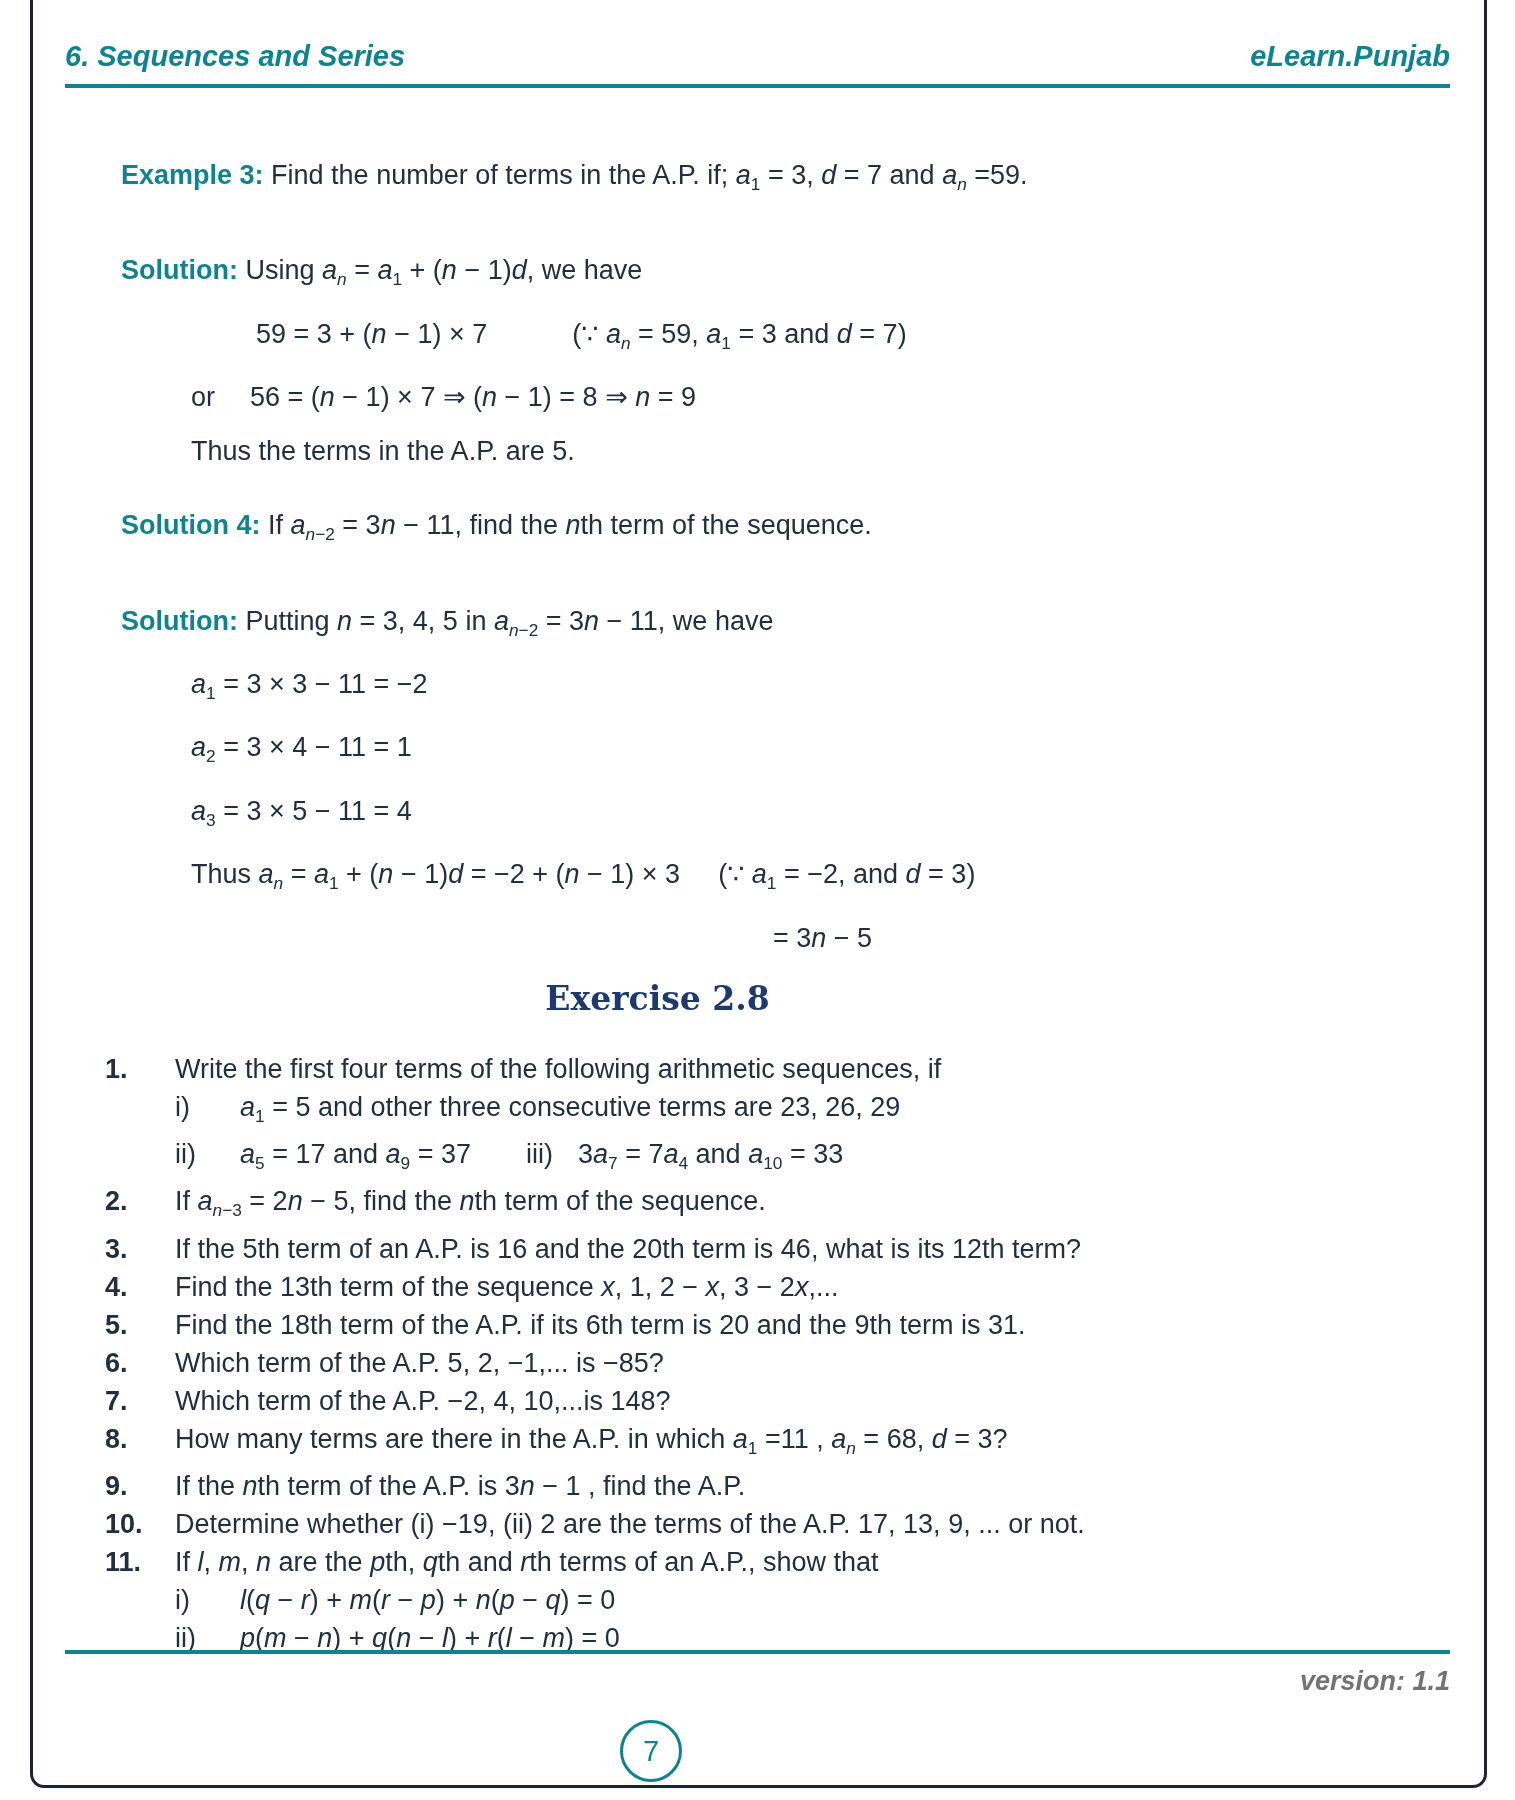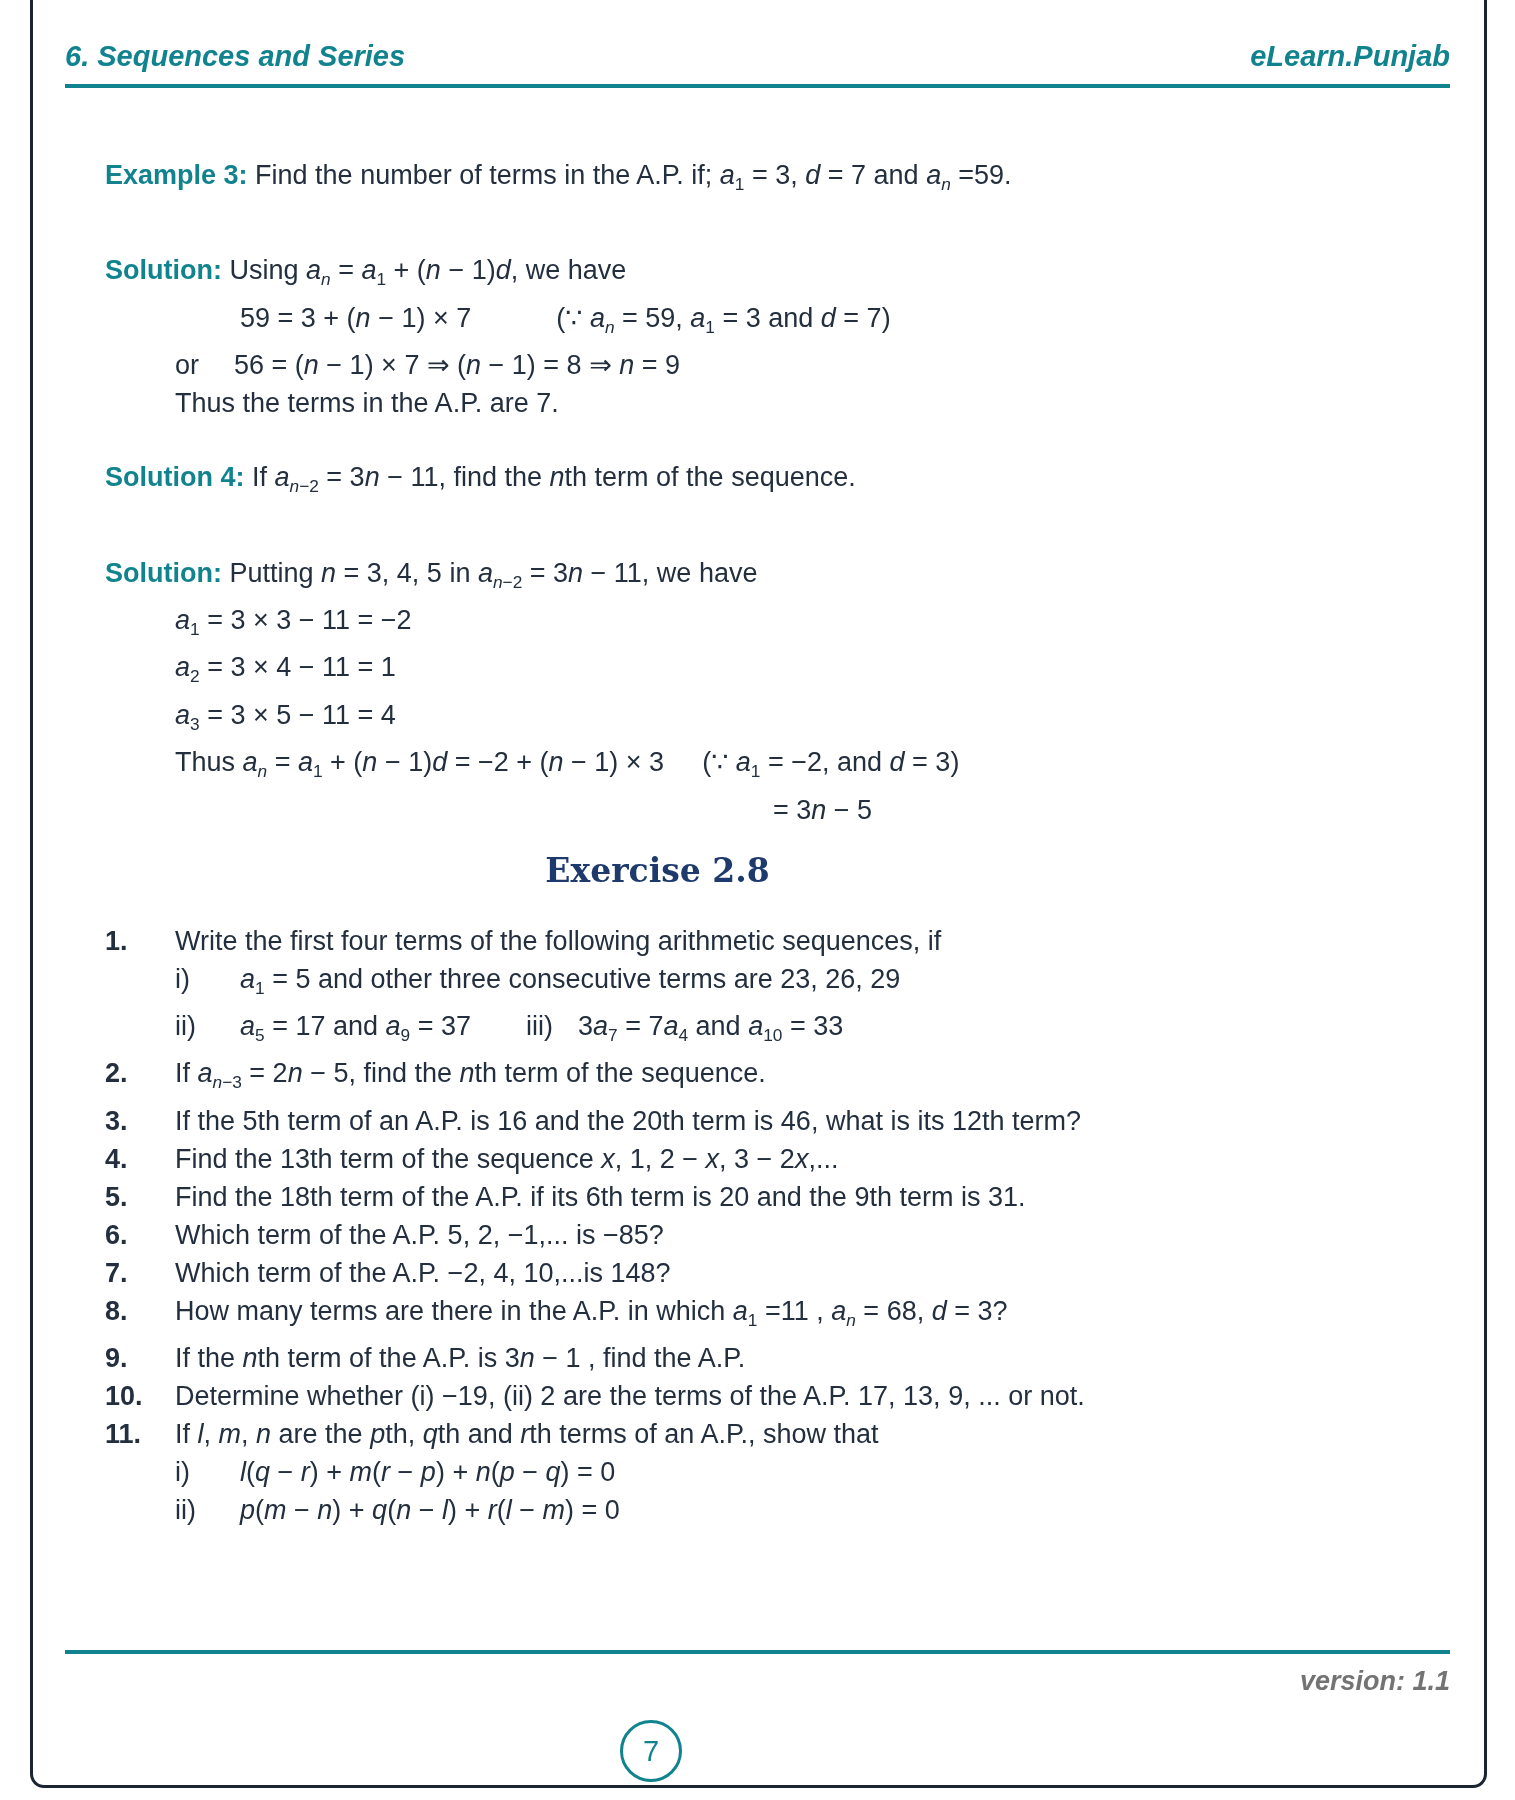--- a/index.html
+++ b/index.html
@@ -24,21 +24,21 @@
   }
   .header-rule, .footer-rule {
     position: absolute; left: 65px; width: 1385px; height: 4px; background: #10838f;
   }
   .header-rule { top: 84px; }
   .footer-rule { top: 1650px; }
   main {
     position: absolute; top: 130px; left: 105px; width: 1105px;
     font-size: 27px;
   }
-  .line { margin: 0; line-height: 38px; }
+  .line { margin: 16px; line-height: 38px; }
   .stmt  { margin-top: 26px; }
   .stmt2 { margin-top: 36px; }
   .sol   { margin-top: 48px; }
   .ind1 { padding-left: 70px; }
   .ind2 { padding-left: 135px; }
   .ind3 { padding-left: 330px; text-align: center; }
   .lbl { color: #10838f; font-weight: bold; }
   sub { font-size: 64%; }
   .g25 { display: inline-block; width: 25px; }
   .g35 { display: inline-block; width: 35px; }
@@ -79,21 +79,21 @@
 <div class="header-rule"></div>
 
 <main>
 
   <p class="line stmt"><span class="lbl">Example 3:</span> Find the number of terms in the A.P. if; <i>a</i><sub>1</sub> = 3, <i>d</i> = 7 and <i>a</i><sub><i>n</i></sub> =59.</p>
 
   <div class="sol">
     <p class="line"><span class="lbl">Solution:</span> Using <i>a</i><sub><i>n</i></sub> = <i>a</i><sub>1</sub> + (<i>n</i> − 1)<i>d</i>, we have</p>
     <p class="line ind2">59 = 3 + (<i>n</i> − 1) × 7<span class="g85"></span>(∵ <i>a</i><sub><i>n</i></sub> = 59, <i>a</i><sub>1</sub> = 3 and <i>d</i> = 7)</p>
     <p class="line ind1">or<span class="g35"></span>56 = (<i>n</i> − 1) × 7 ⇒ (<i>n</i> − 1) = 8 ⇒ <i>n</i> = 9</p>
-    <p class="line ind1">Thus the terms in the A.P. are 7.</p>
+    <p class="line ind1">Thus the terms in the A.P. are 5.</p>
   </div>
 
   <p class="line stmt2"><span class="lbl">Solution 4:</span> If <i>a</i><sub><i>n</i>−2</sub> = 3<i>n</i> − 11, find the <i>n</i>th term of the sequence.</p>
 
   <div class="sol">
     <p class="line"><span class="lbl">Solution:</span> Putting <i>n</i> = 3, 4, 5 in <i>a</i><sub><i>n</i>−2</sub> = 3<i>n</i> − 11, we have</p>
     <p class="line ind1"><i>a</i><sub>1</sub> = 3 × 3 − 11 = −2</p>
     <p class="line ind1"><i>a</i><sub>2</sub> = 3 × 4 − 11 = 1</p>
     <p class="line ind1"><i>a</i><sub>3</sub> = 3 × 5 − 11 = 4</p>
     <p class="line ind1">Thus <i>a</i><sub><i>n</i></sub> = <i>a</i><sub>1</sub> + (<i>n</i> − 1)<i>d</i> = −2 + (<i>n</i> − 1) × 3<span class="g40"></span>(∵ <i>a</i><sub>1</sub> = −2, and <i>d</i> = 3)</p>

